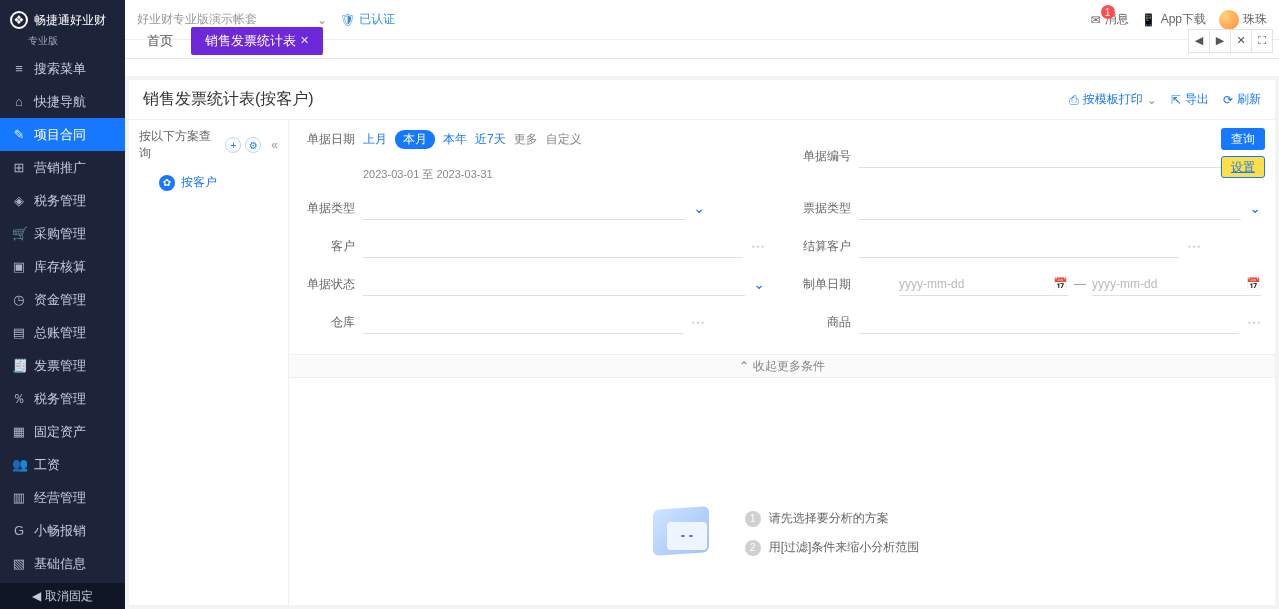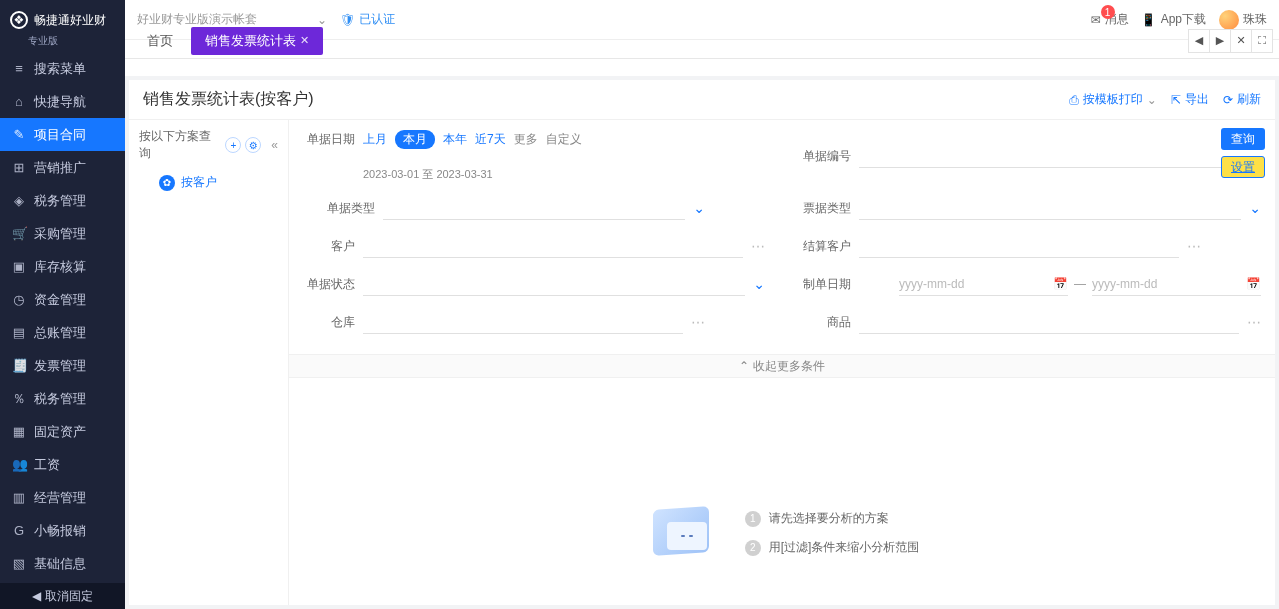--- a/index.html
+++ b/index.html
@@ -602,21 +602,21 @@
                 </div>
             </div>
             <div class="date-line">2023-03-01 至 2023-03-31</div>
           </div>
 
           <div class="field">
             <span class="field-label">单据编号</span>
             <input class="input" style="">
           </div>
 
-          <div class="field" style="padding-right:60px;margin-left:20px;">
+          <div class="field" style="padding-right:60px;">
             <span class="field-label">单据类型</span>
             <input class="input" style="">
             <span class="suffix">⌄</span>
           </div>
 
           <div class="field">
             <span class="field-label">票据类型</span>
             <input class="input" style="">
             <span class="suffix">⌄</span>
           </div>

